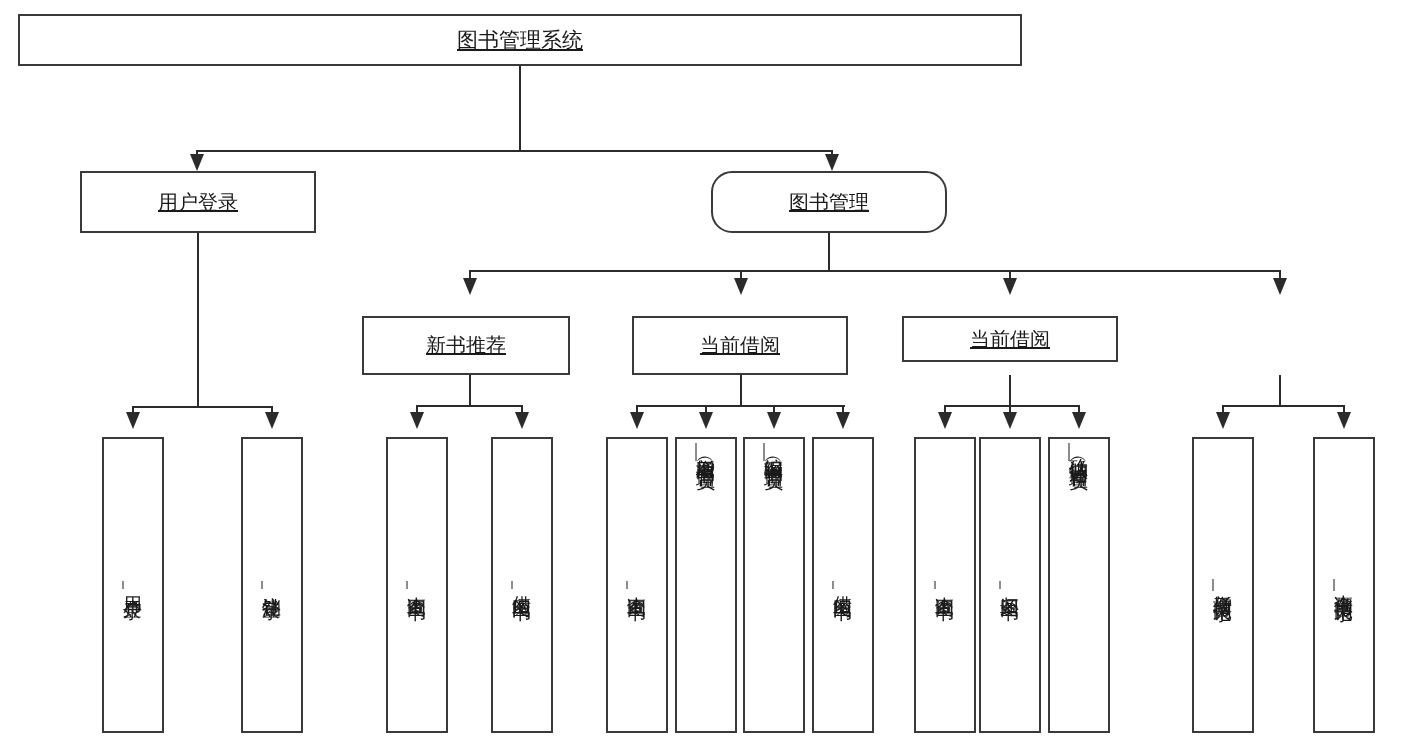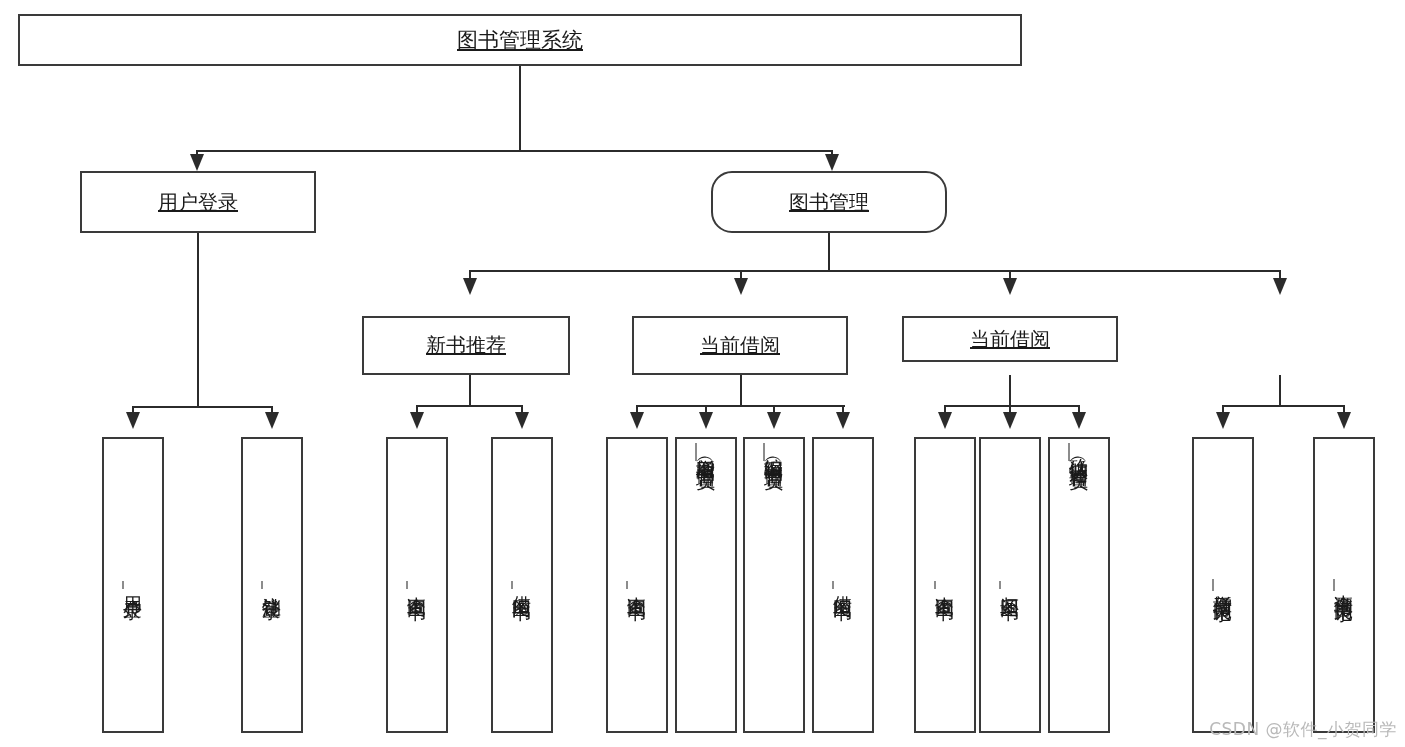--- a/index.html
+++ b/index.html
@@ -210,15 +210,14 @@
     <span class="vtext">确认归还（管理员）</span>
   </div>
 
   <div class="node leaf" style="left:1192px; top:437px; width:62px; height:296px;">
     <span class="vtext">新增借阅记录</span>
   </div>
   <div class="node leaf" style="left:1313px; top:437px; width:62px; height:296px;">
     <span class="vtext">查询借阅记录</span>
   </div>
 
-  <div class="watermark">CSDN @软件_小贺同学</div>
 
 </div>
 
 </body></html>

